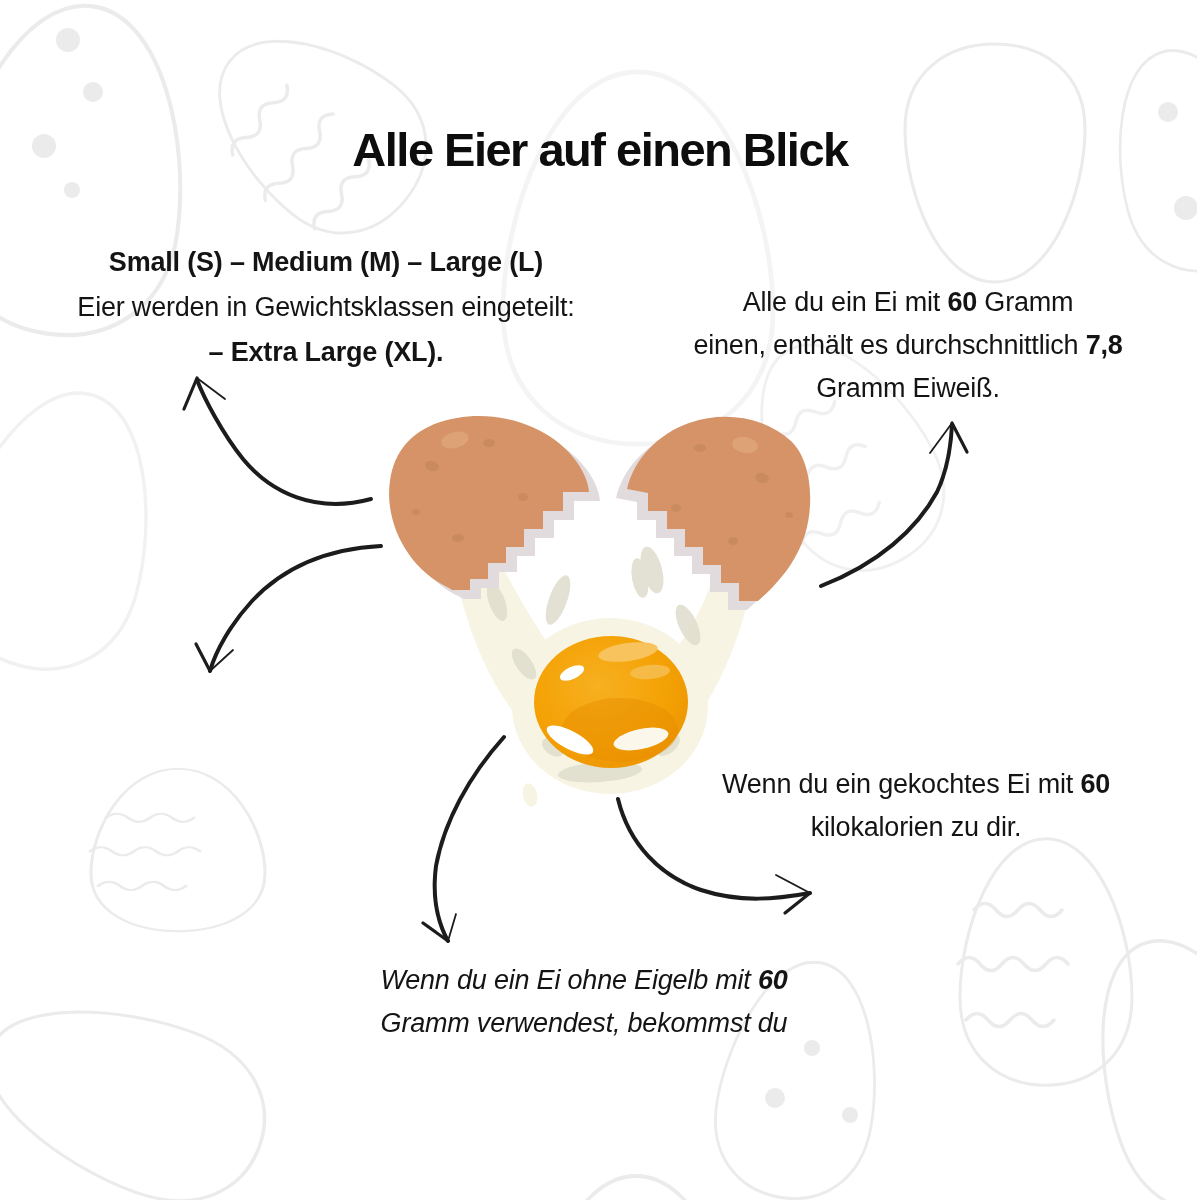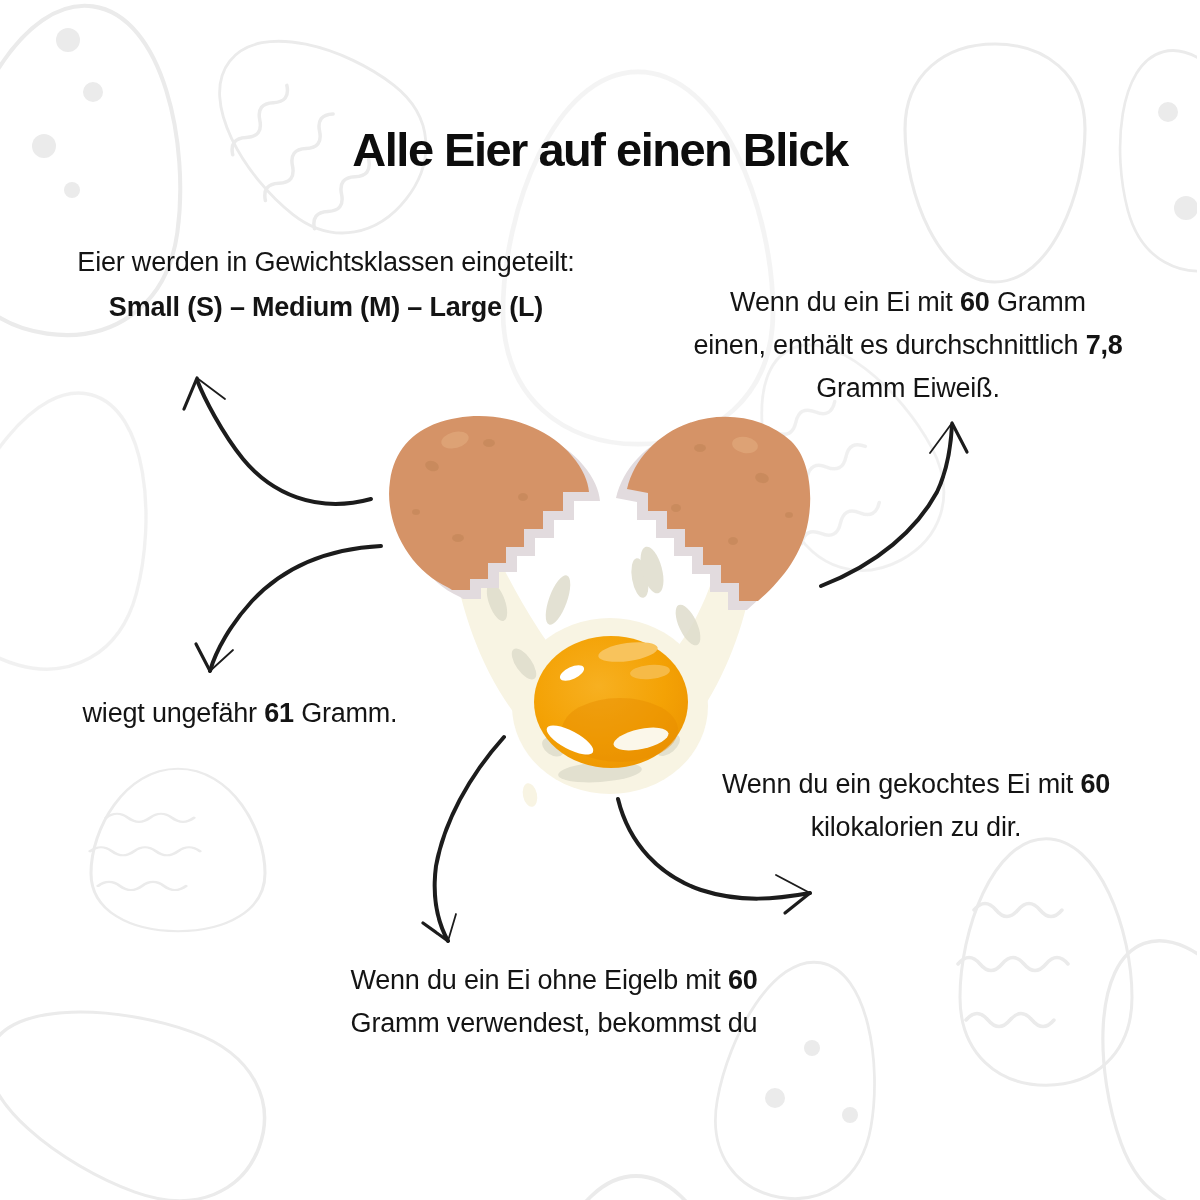--- a/index.html
+++ b/index.html
@@ -204,37 +204,37 @@
         <path stroke-width="4" d="M618,799 C629,844 660,876 701,890 C741,903 777,899 810,893"></path>
         <path stroke-width="1.8" d="M810,893 L776,875"></path>
         <path stroke-width="3.2" d="M810,893 L785,913"></path>
       </g>
     </g>
   </svg>
 
   <div class="title">Alle Eier auf einen Blick</div>
 
   <div class="tb lh45" style="left:326px;top:240px;">
+    <div class="ln"><span class="seg b">Small (S) – Medium (M) – Large (L)</span></div>
     <div class="ln"><span class="seg">Eier werden in Gewichtsklassen eingeteilt:</span></div>
-    <div class="ln"><span class="seg b">Small (S) – Medium (M) – Large (L)</span></div>
+    <div class="ln"><span class="seg b">– Extra Large (XL).</span></div>
   </div>
 
   <div class="tb lh43" style="left:908px;top:281px;">
-    <div class="ln"><span class="seg">Wenn du ein Ei mit </span><span class="seg b">60</span><span class="seg"> Gramm</span></div>
+    <div class="ln"><span class="seg">Alle du ein Ei mit </span><span class="seg b">60</span><span class="seg"> Gramm</span></div>
     <div class="ln"><span class="seg">einen, enthält es durchschnittlich </span><span class="seg b">7,8</span></div>
     <div class="ln"><span class="seg">Gramm Eiweiß.</span></div>
   </div>
 
   <div class="tb lh45" style="left:240px;top:691px;">
-    <div class="ln"><span class="seg">wiegt ungefähr </span><span class="seg b">61</span><span class="seg"> Gramm.</span></div>
   </div>
 
   <div class="tb lh43" style="left:897px;top:763px;margin-left:19px;">
     <div class="ln"><span class="seg">Wenn du ein gekochtes Ei mit </span><span class="seg b">60</span></div>
     <div class="ln"><span class="seg">kilokalorien zu dir.</span></div>
   </div>
 
-  <div class="tb lh43" style="left:554px;top:959px;">
+  <div class="tb lh43" style="left:584px;top:959px;font-style:italic;">
     <div class="ln"><span class="seg">Wenn du ein Ei ohne Eigelb mit </span><span class="seg b">60</span></div>
     <div class="ln"><span class="seg">Gramm verwendest, bekommst du</span></div>
   </div>
 
 </div>
 
 </body></html>

